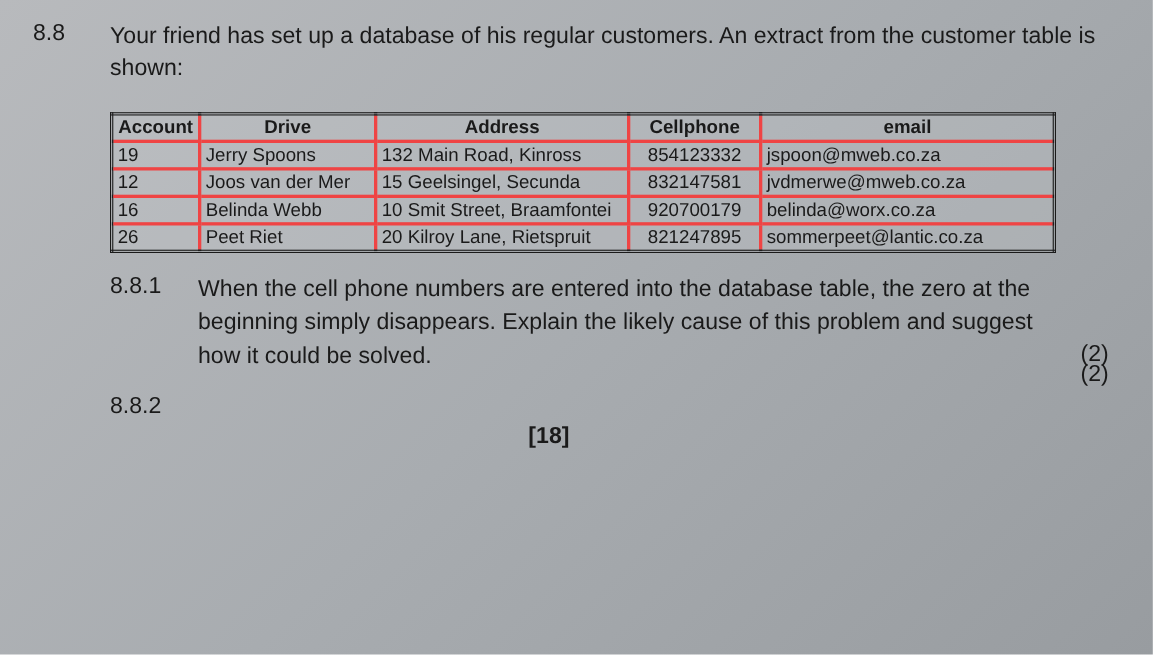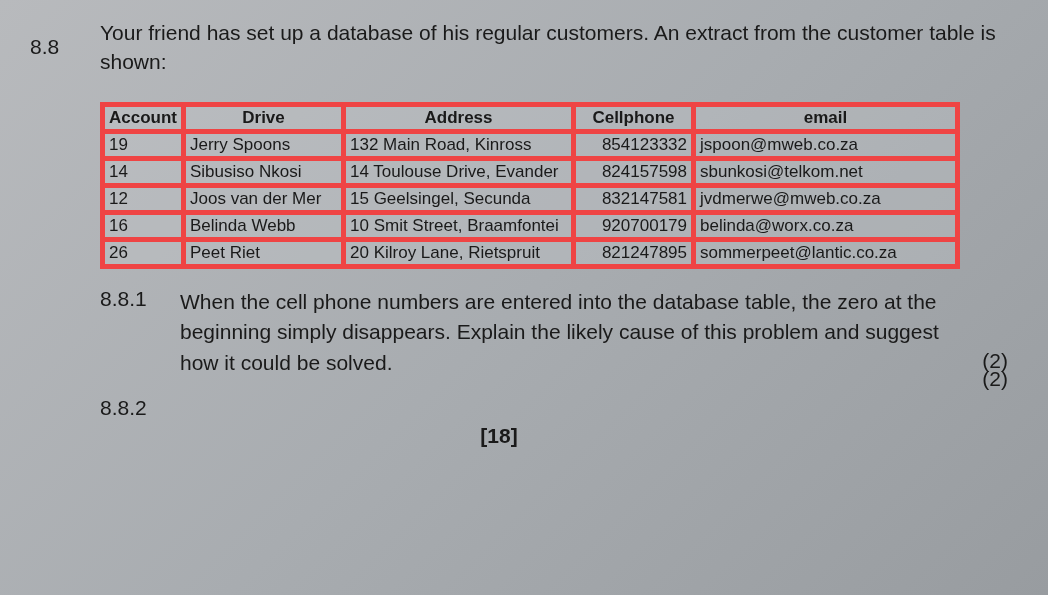--- a/index.html
+++ b/index.html
@@ -12,21 +12,21 @@
       box-sizing: border-box;
       color: #1a1a1a;
       position: relative;
       overflow: hidden;
     }
     .page {
       padding: 18px 40px 0 30px;
     }
     .q-row {
       display: flex;
-      align-items: center;
+      align-items: flex-start;
       margin-bottom: 0;
     }
     .q-num {
       width: 70px;
       flex-shrink: 0;
       font-size: 21px;
     }
     .q-text {
       flex: 1;
       font-size: 21px;
@@ -68,32 +68,32 @@
       width: 860px;
     }
     table {
       border-collapse: collapse;
       width: 100%;
       background: rgba(200,202,205,0.3);
       border: 3px double #1a1a1a;
       font-size: 17px;
     }
     th, td {
-      border: 5px solid #ef4444;
+      border: 3px solid #ef4444;
       padding: 1px 4px;
       text-align: left;
       white-space: nowrap;
     }
     th {
       font-weight: bold;
       text-align: center;
     }
     td.cell-phone {
       text-align: right;
-      padding-right: 4px;
+      padding-right: 16px;
     }
     col.c-account { width: 80px; }
     col.c-name { width: 160px; }
     col.c-address { width: 230px; }
     col.c-phone { width: 120px; }
     col.c-email { width: auto; }
   </style>
 </head>
 <body>
 
@@ -122,27 +122,20 @@
           <th>email</th>
         </tr>
       </thead>
       <tbody>
         <tr>
           <td>19</td>
           <td>Jerry Spoons</td>
           <td>132 Main Road, Kinross</td>
           <td class="cell-phone">854123332</td>
           <td>jspoon@mweb.co.za</td>
-        </tr>
-        <tr>
-          <td>14</td>
-          <td>Sibusiso Nkosi</td>
-          <td>14 Toulouse Drive, Evander</td>
-          <td class="cell-phone">824157598</td>
-          <td>sbunkosi@telkom.net</td>
         </tr>
         <tr>
           <td>12</td>
           <td>Joos van der Mer</td>
           <td>15 Geelsingel, Secunda</td>
           <td class="cell-phone">832147581</td>
           <td>jvdmerwe@mweb.co.za</td>
         </tr>
         <tr>
           <td>16</td>

